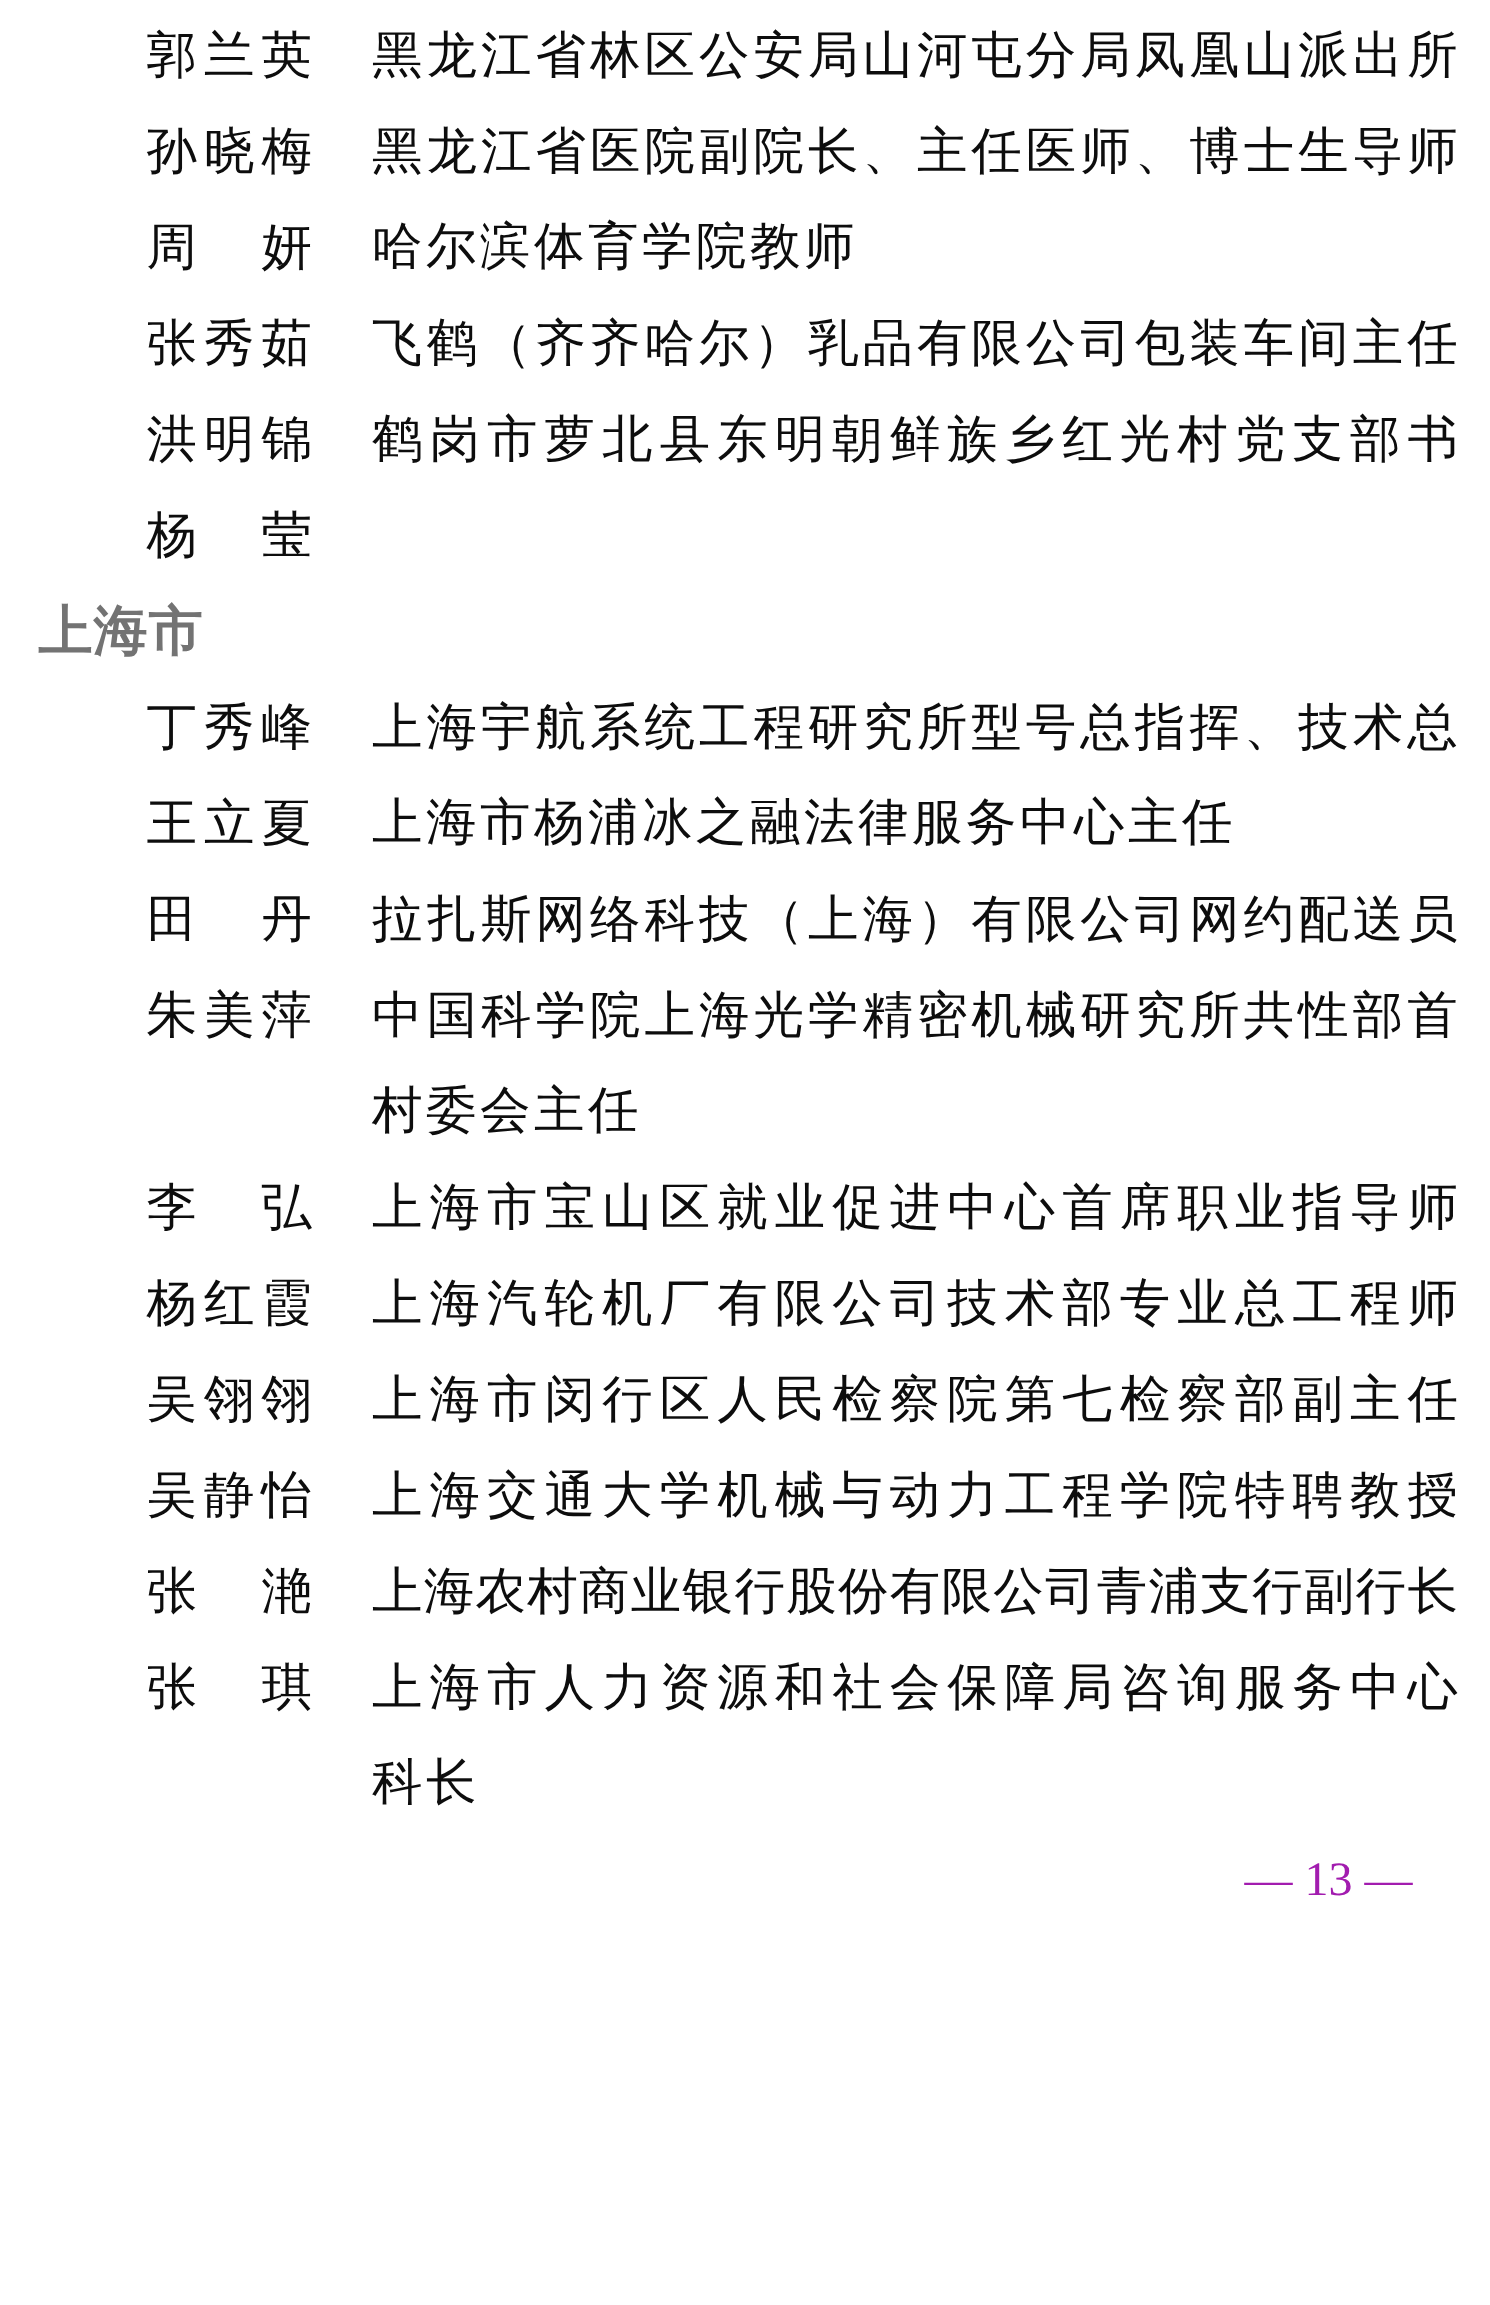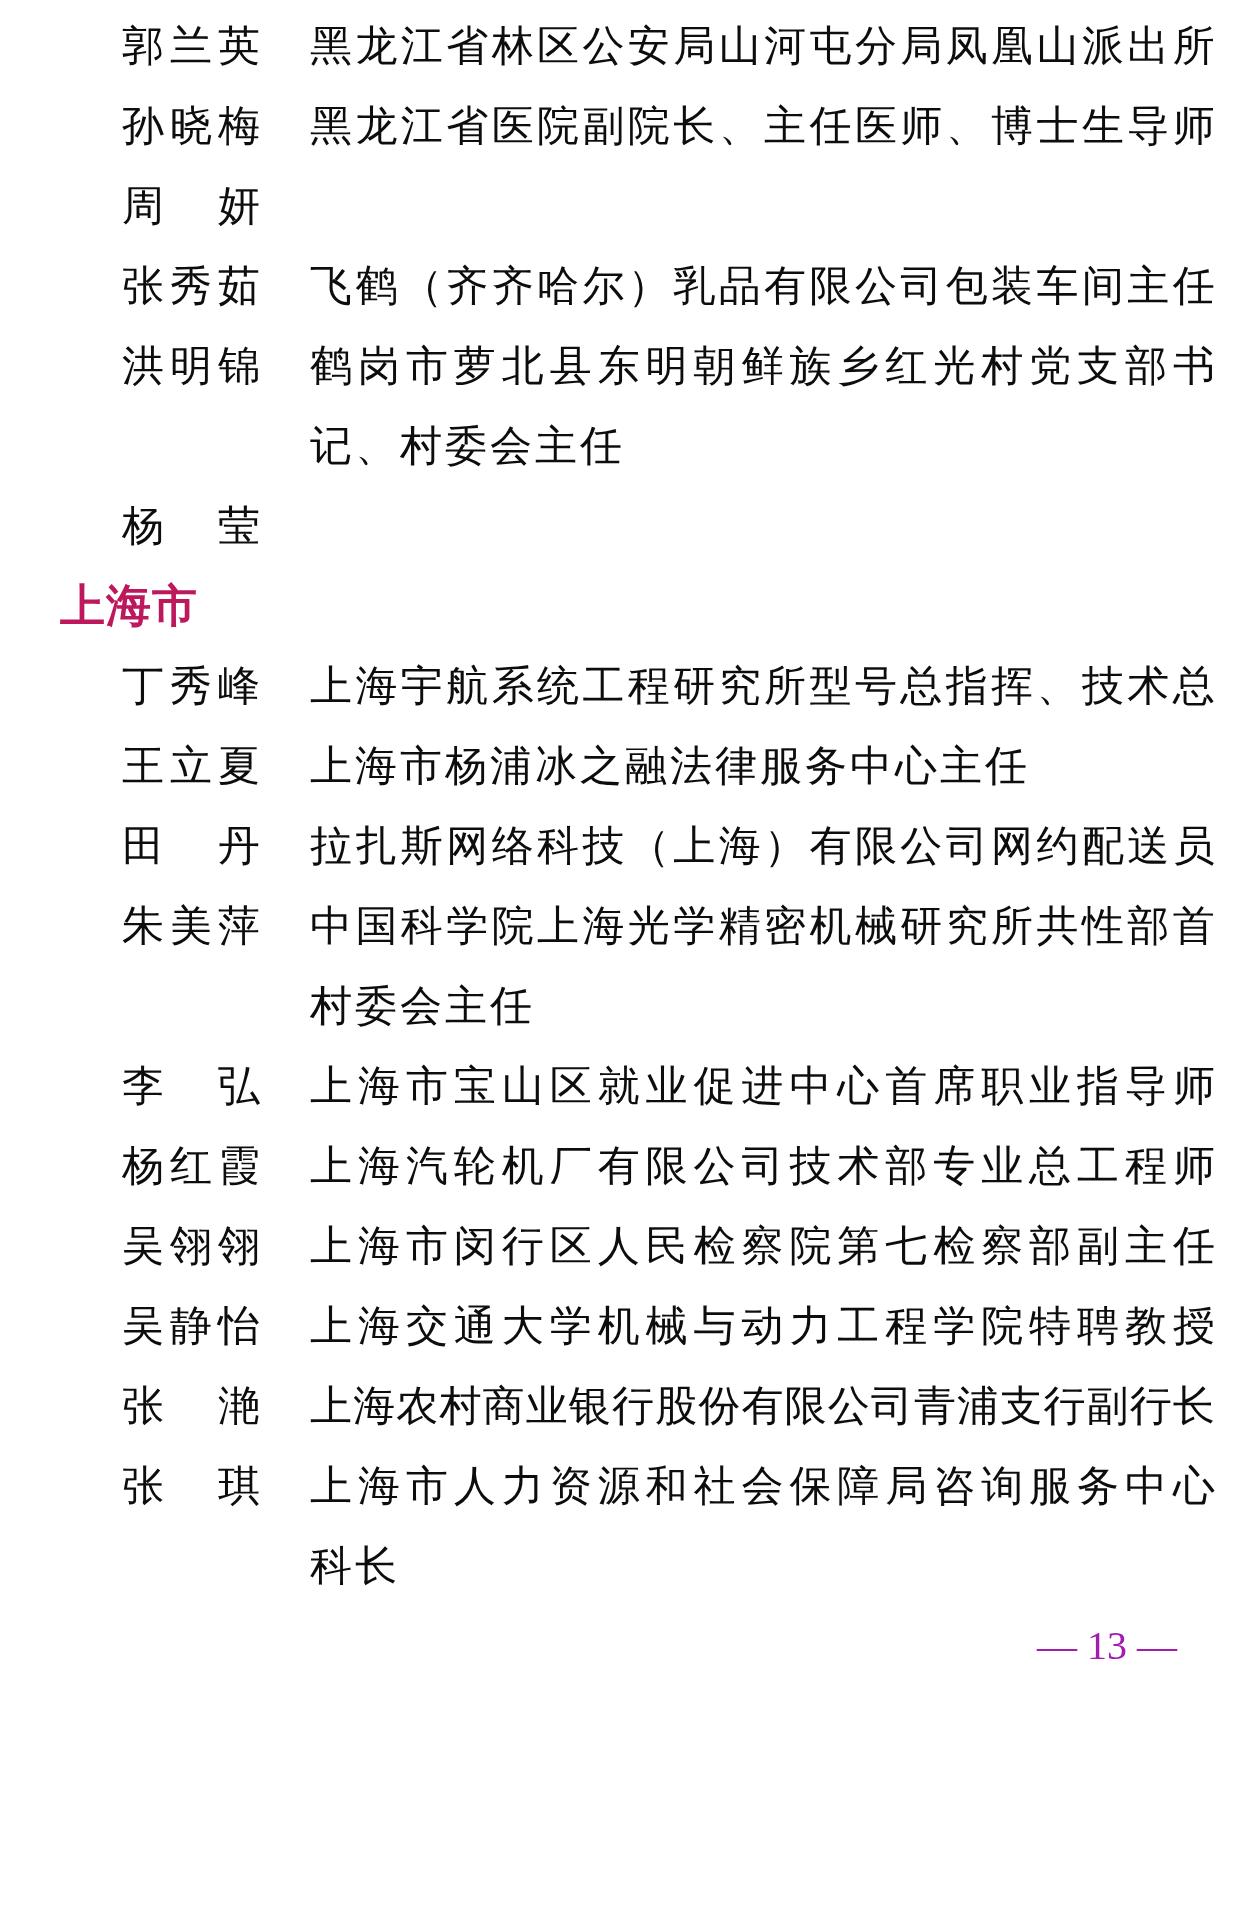--- a/index.html
+++ b/index.html
@@ -58,22 +58,21 @@
   .section-header {
     position: absolute;
     left: 32px;
     top: 0;
     height: 80px;
     line-height: 80px;
     font-family: "Liberation Sans", "DejaVu Sans", sans-serif;
     font-weight: bold;
     font-size: 45px;
     letter-spacing: 1px;
-    color: #be185d;
-    margin-left: 28px;
+    color: #737373;
   }
   .pagenum-line {
     text-align: right;
     padding-right: 65px;
     line-height: 80px;
     font-size: 40px;
     font-family: "Liberation Serif", "DejaVu Serif", serif;
     color: #a21caf;
   }
 </style>
@@ -138,20 +137,21 @@
           <span>生</span>
           <span>导</span>
           <span>师</span>
         </span>
       </div>
       <div class="line">
         <span class="name-field">
           <span>周</span>
           <span>妍</span>
         </span>
+        <span class="desc-field desc-plain">哈尔滨体育学院教师</span>
       </div>
       <div class="line">
         <span class="name-field">
           <span>张</span>
           <span>秀</span>
           <span>茹</span>
         </span>
         <span class="desc-field desc-justified">
           <span>飞</span>
           <span>鹤</span>
@@ -197,23 +197,20 @@
           <span>红</span>
           <span>光</span>
           <span>村</span>
           <span>党</span>
           <span>支</span>
           <span>部</span>
           <span>书</span>
         </span>
       </div>
       <div class="line">
-        <span class="desc-field desc-plain">记、村委会主任</span>
-      </div>
-      <div class="line">
         <span class="name-field">
           <span>杨</span>
           <span>莹</span>
         </span>
       </div>
       <div class="line">
         <span class="section-header">上海市</span>
       </div>
       <div class="line">
         <span class="name-field">

